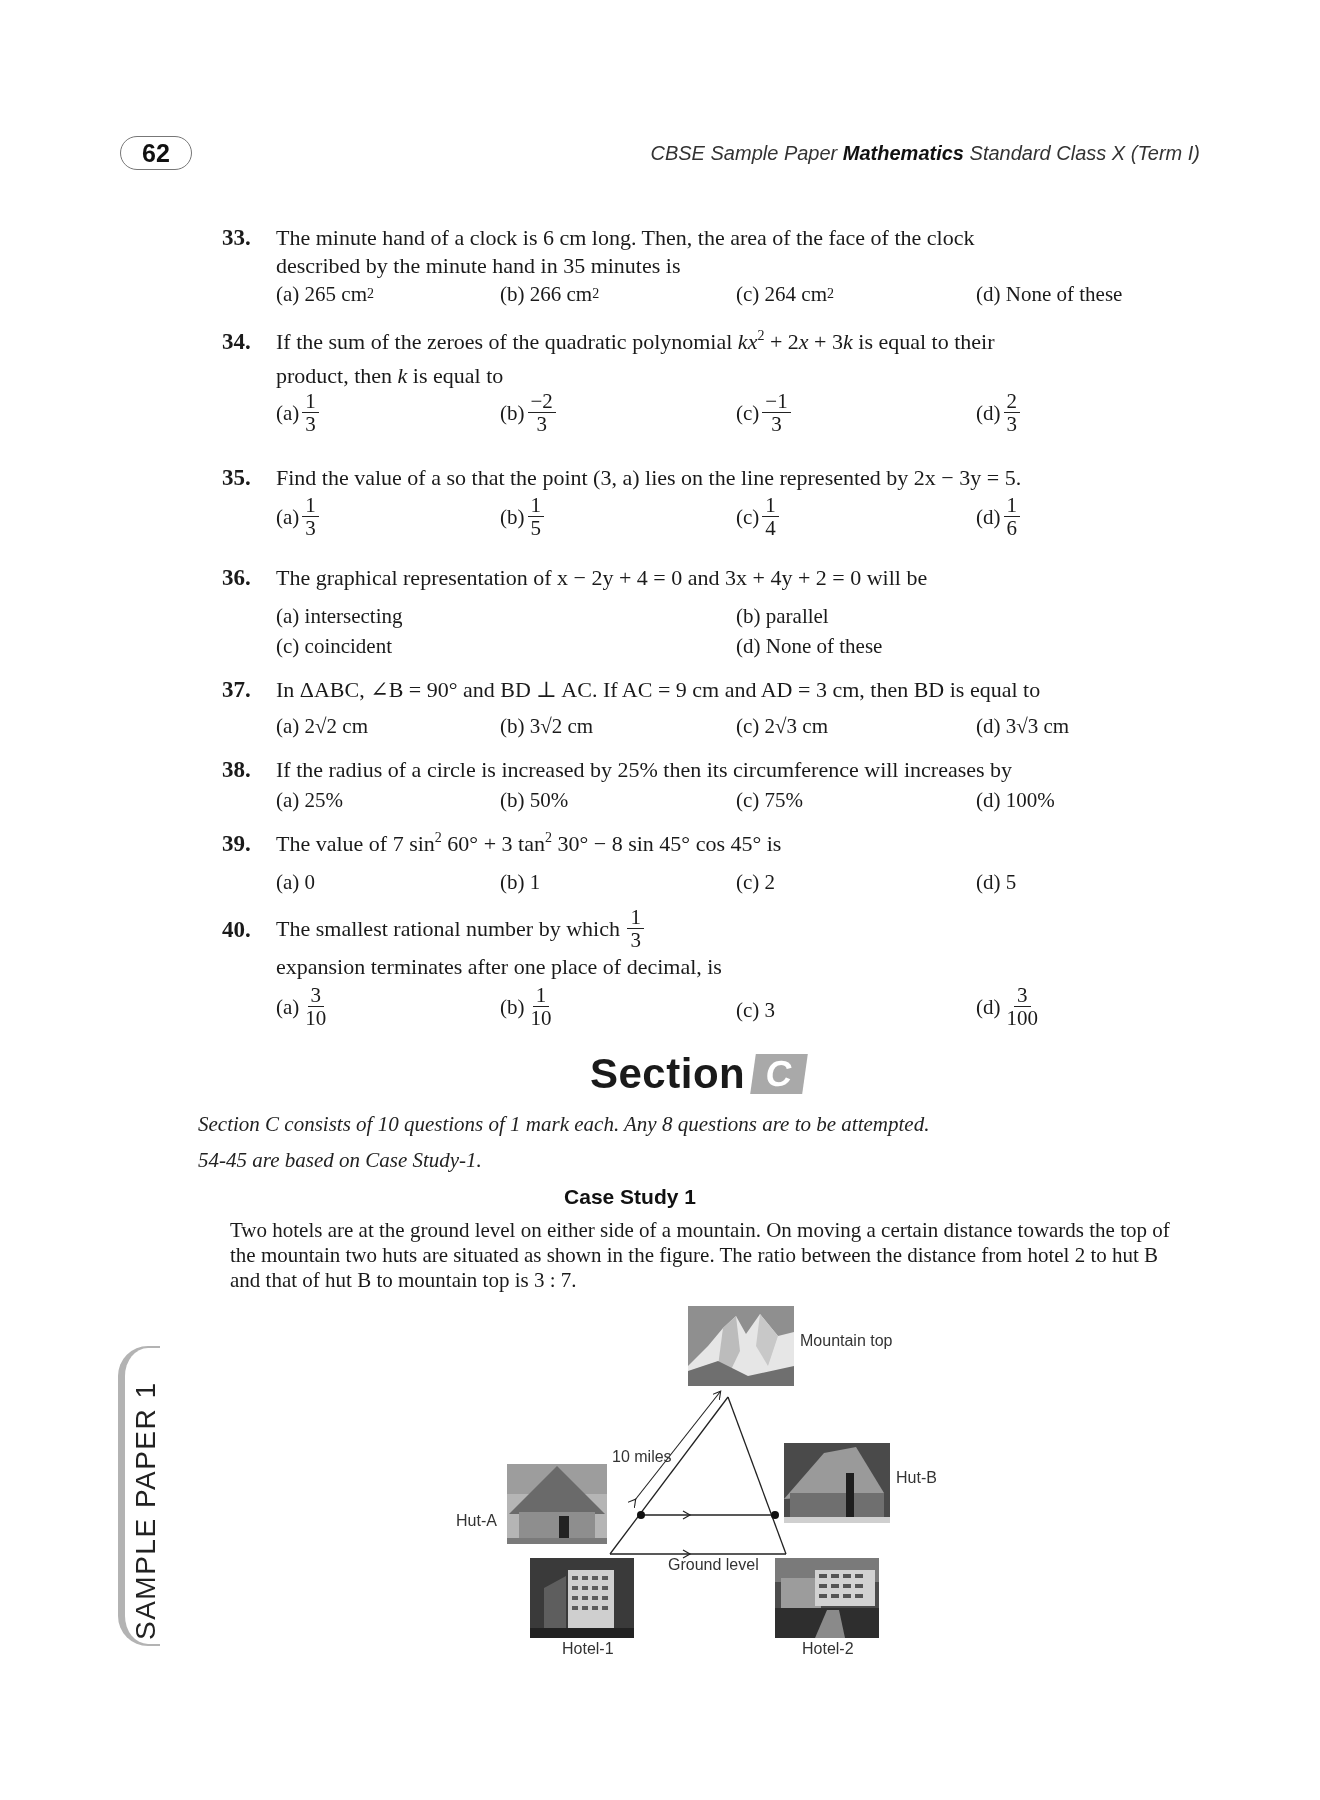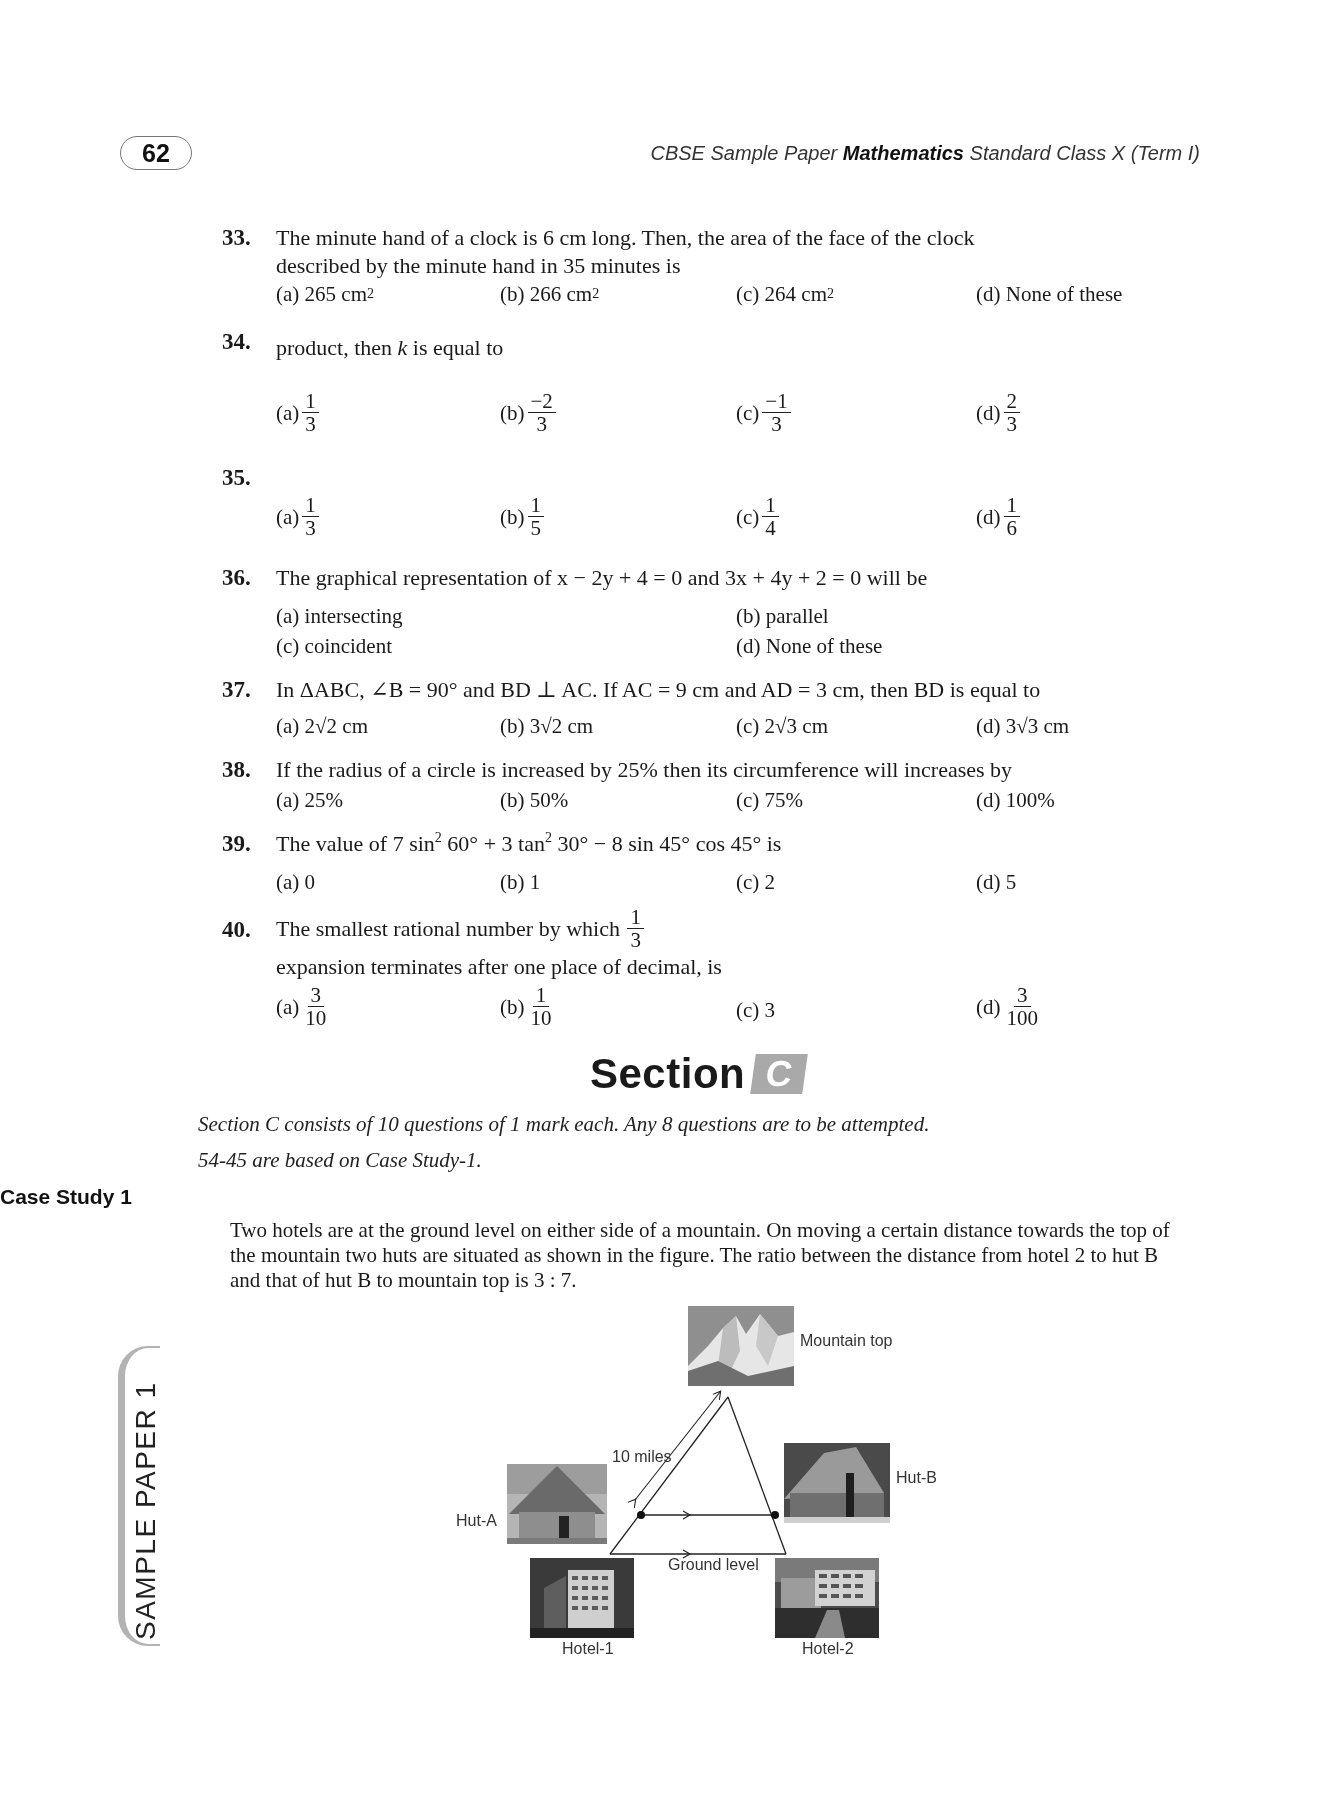--- a/index.html
+++ b/index.html
@@ -20,21 +20,21 @@
     .frac .num { border-bottom: 1.2px solid #222; padding: 0 3px; }
     .frac .den { padding: 0 3px; }
     sup { font-size: 14px; vertical-align: 9px; line-height: 0; }
     i.v { font-style: italic; }
 
     
     .section-head { left: 590px; top: 1050px; display: flex; align-items: center; }
     .section-word { font-family: "Liberation Sans", "DejaVu Sans", sans-serif; font-weight: bold; font-size: 42px; color: #1a1a1a; letter-spacing: 0.5px; }
     .section-letter { margin-left: 8px; background: #a9a9a9; color: #fff; font-family: "Liberation Sans", "DejaVu Sans", sans-serif; font-weight: bold; font-size: 36px; width: 52px; height: 40px; display: flex; align-items: center; justify-content: center; transform: skewX(-8deg); }
     .section-note { left: 198px; font-style: italic; font-size: 21px; color: #222; }
-    .case-title { left: 0; width: 1228px; top: 1185px; text-align: left; font-family: "Liberation Sans", "DejaVu Sans", sans-serif; font-weight: bold; font-size: 21px; color: #111; }
+    .case-title { left: 16px; width: 1228px; top: 1185px; text-align: center; font-family: "Liberation Sans", "DejaVu Sans", sans-serif; font-weight: bold; font-size: 21px; color: #111; }
     .case-para { left: 230px; top: 1218px; width: 960px; font-size: 21px; line-height: 25px; color: #1a1a1a; }
 
     
     .photo { position: absolute; background: #8a8a8a; overflow: hidden; }
     .fig-label { position: absolute; font-family: "Liberation Sans", "DejaVu Sans", sans-serif; font-size: 16px; color: #333; white-space: nowrap; }
 
     
     .side-tab { left: 118px; top: 1346px; width: 42px; height: 300px; border-left: 7px solid #b3b3b3; border-top: 2px solid #b3b3b3; border-bottom: 2px solid #b3b3b3; border-radius: 30px 0 0 30px; box-sizing: border-box; }
     .side-text { left: 130px; top: 1640px; transform-origin: 0 0; transform: rotate(-90deg); font-family: "Liberation Sans", "DejaVu Sans", sans-serif; font-size: 28px; letter-spacing: 1.5px; color: #222; white-space: nowrap; }
   </style>
@@ -52,20 +52,21 @@
   </div>
   <div class="opt" style="left:54px;top:56px;"><span>(a)</span>&nbsp;<span>265 cm</span><sup>2</sup></div>
   <div class="opt" style="left:278px;top:56px;"><span>(b)</span>&nbsp;<span>266 cm</span><sup>2</sup></div>
   <div class="opt" style="left:514px;top:56px;"><span>(c)</span>&nbsp;<span>264 cm</span><sup>2</sup></div>
   <div class="opt" style="left:754px;top:56px;"><span>(d)</span>&nbsp;<span>None of these</span></div>
 </div>
 
 <div class="q" style="top:328px;height:120px;">
   <span class="qnum">34.</span>
   <div class="qtext">
+    <div><span>If the sum of the zeroes of the quadratic polynomial </span><i class="v">k</i><i class="v">x</i><sup>2</sup><span> + 2</span><i class="v">x</i><span> + 3</span><i class="v">k</i><span> is equal to their</span></div>
     <div style="margin-top:6px;"><span>product, then </span><i class="v">k</i><span> is equal to</span></div>
   </div>
   <div class="opt" style="left:54px;top:62px;">
       <span>(a)</span>
       <span class="frac">
         <span class="num">1</span>
         <span class="den">3</span>
       </span>
     </div>
   <div class="opt" style="left:278px;top:62px;">
@@ -86,20 +87,21 @@
       <span>(d)</span>
       <span class="frac">
         <span class="num">2</span>
         <span class="den">3</span>
       </span>
     </div>
 </div>
 
 <div class="q" style="top:464px;height:90px;">
   <span class="qnum">35.</span>
+  <div class="qtext">Find the value of a so that the point (3, a) lies on the line represented by 2x − 3y = 5.</div>
   <div class="opt" style="left:54px;top:30px;">
       <span>(a)</span>
       <span class="frac">
         <span class="num">1</span>
         <span class="den">3</span>
       </span>
     </div>
   <div class="opt" style="left:278px;top:30px;">
       <span>(b)</span>
       <span class="frac">

